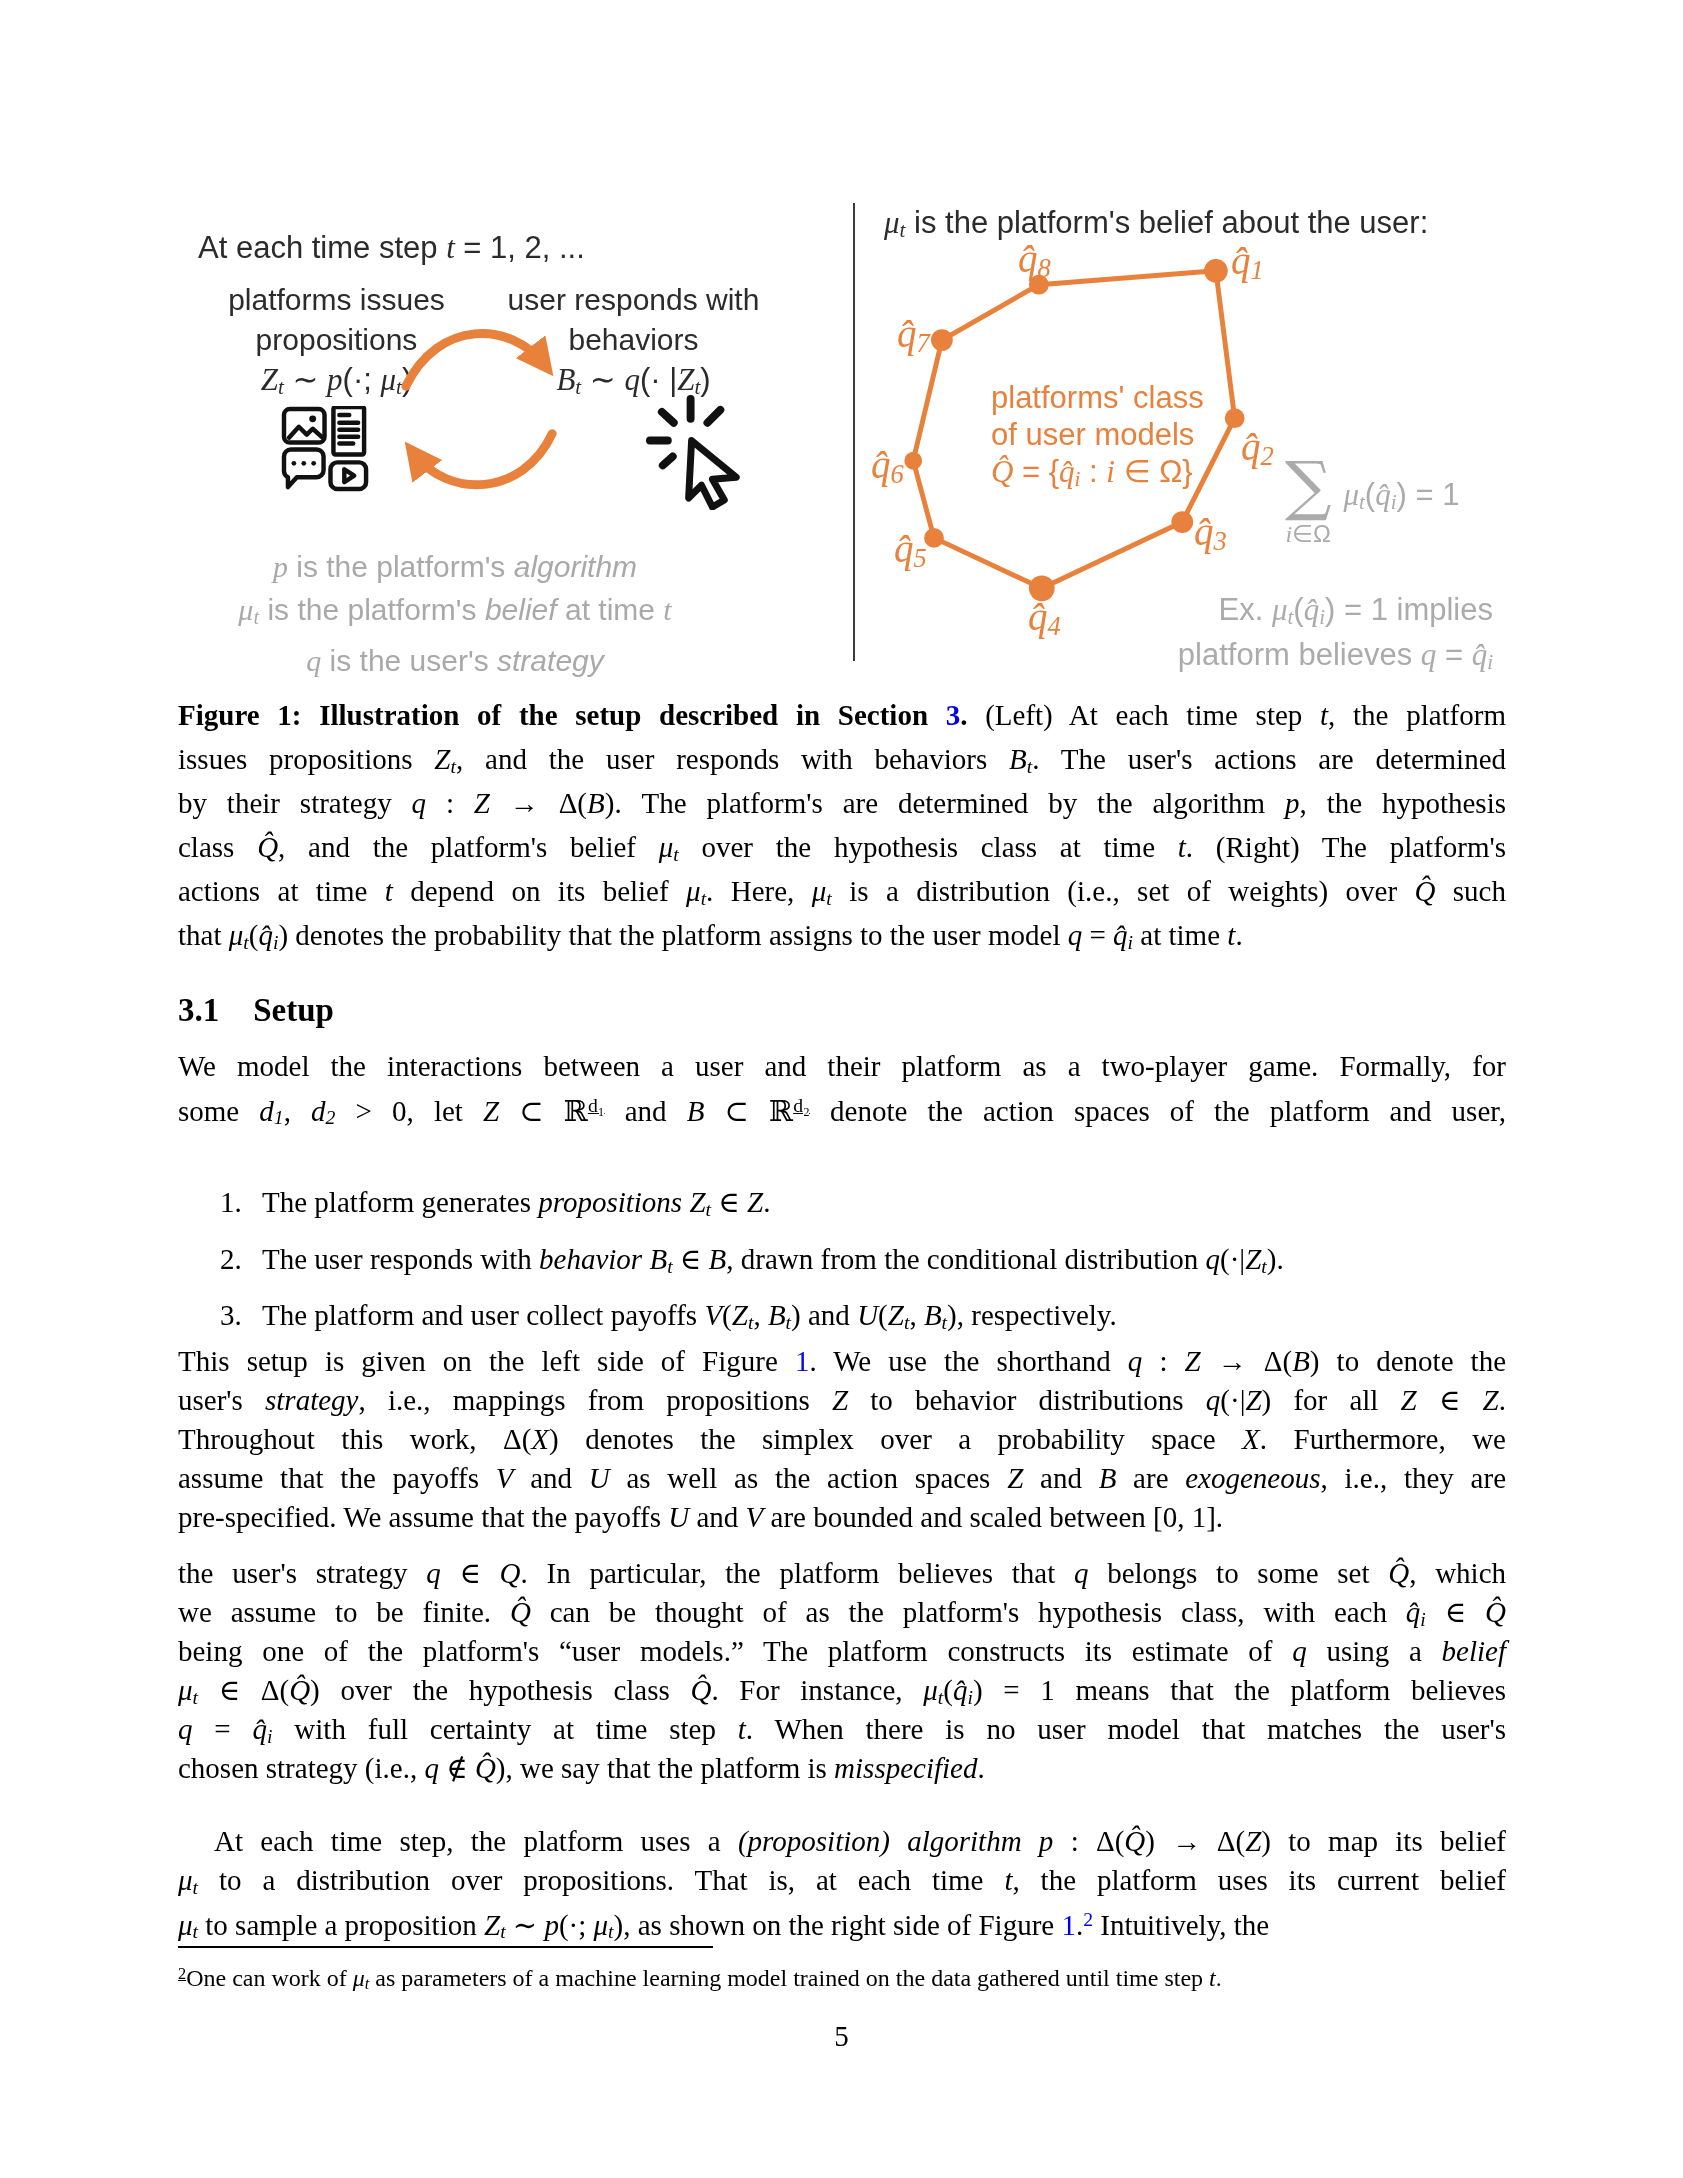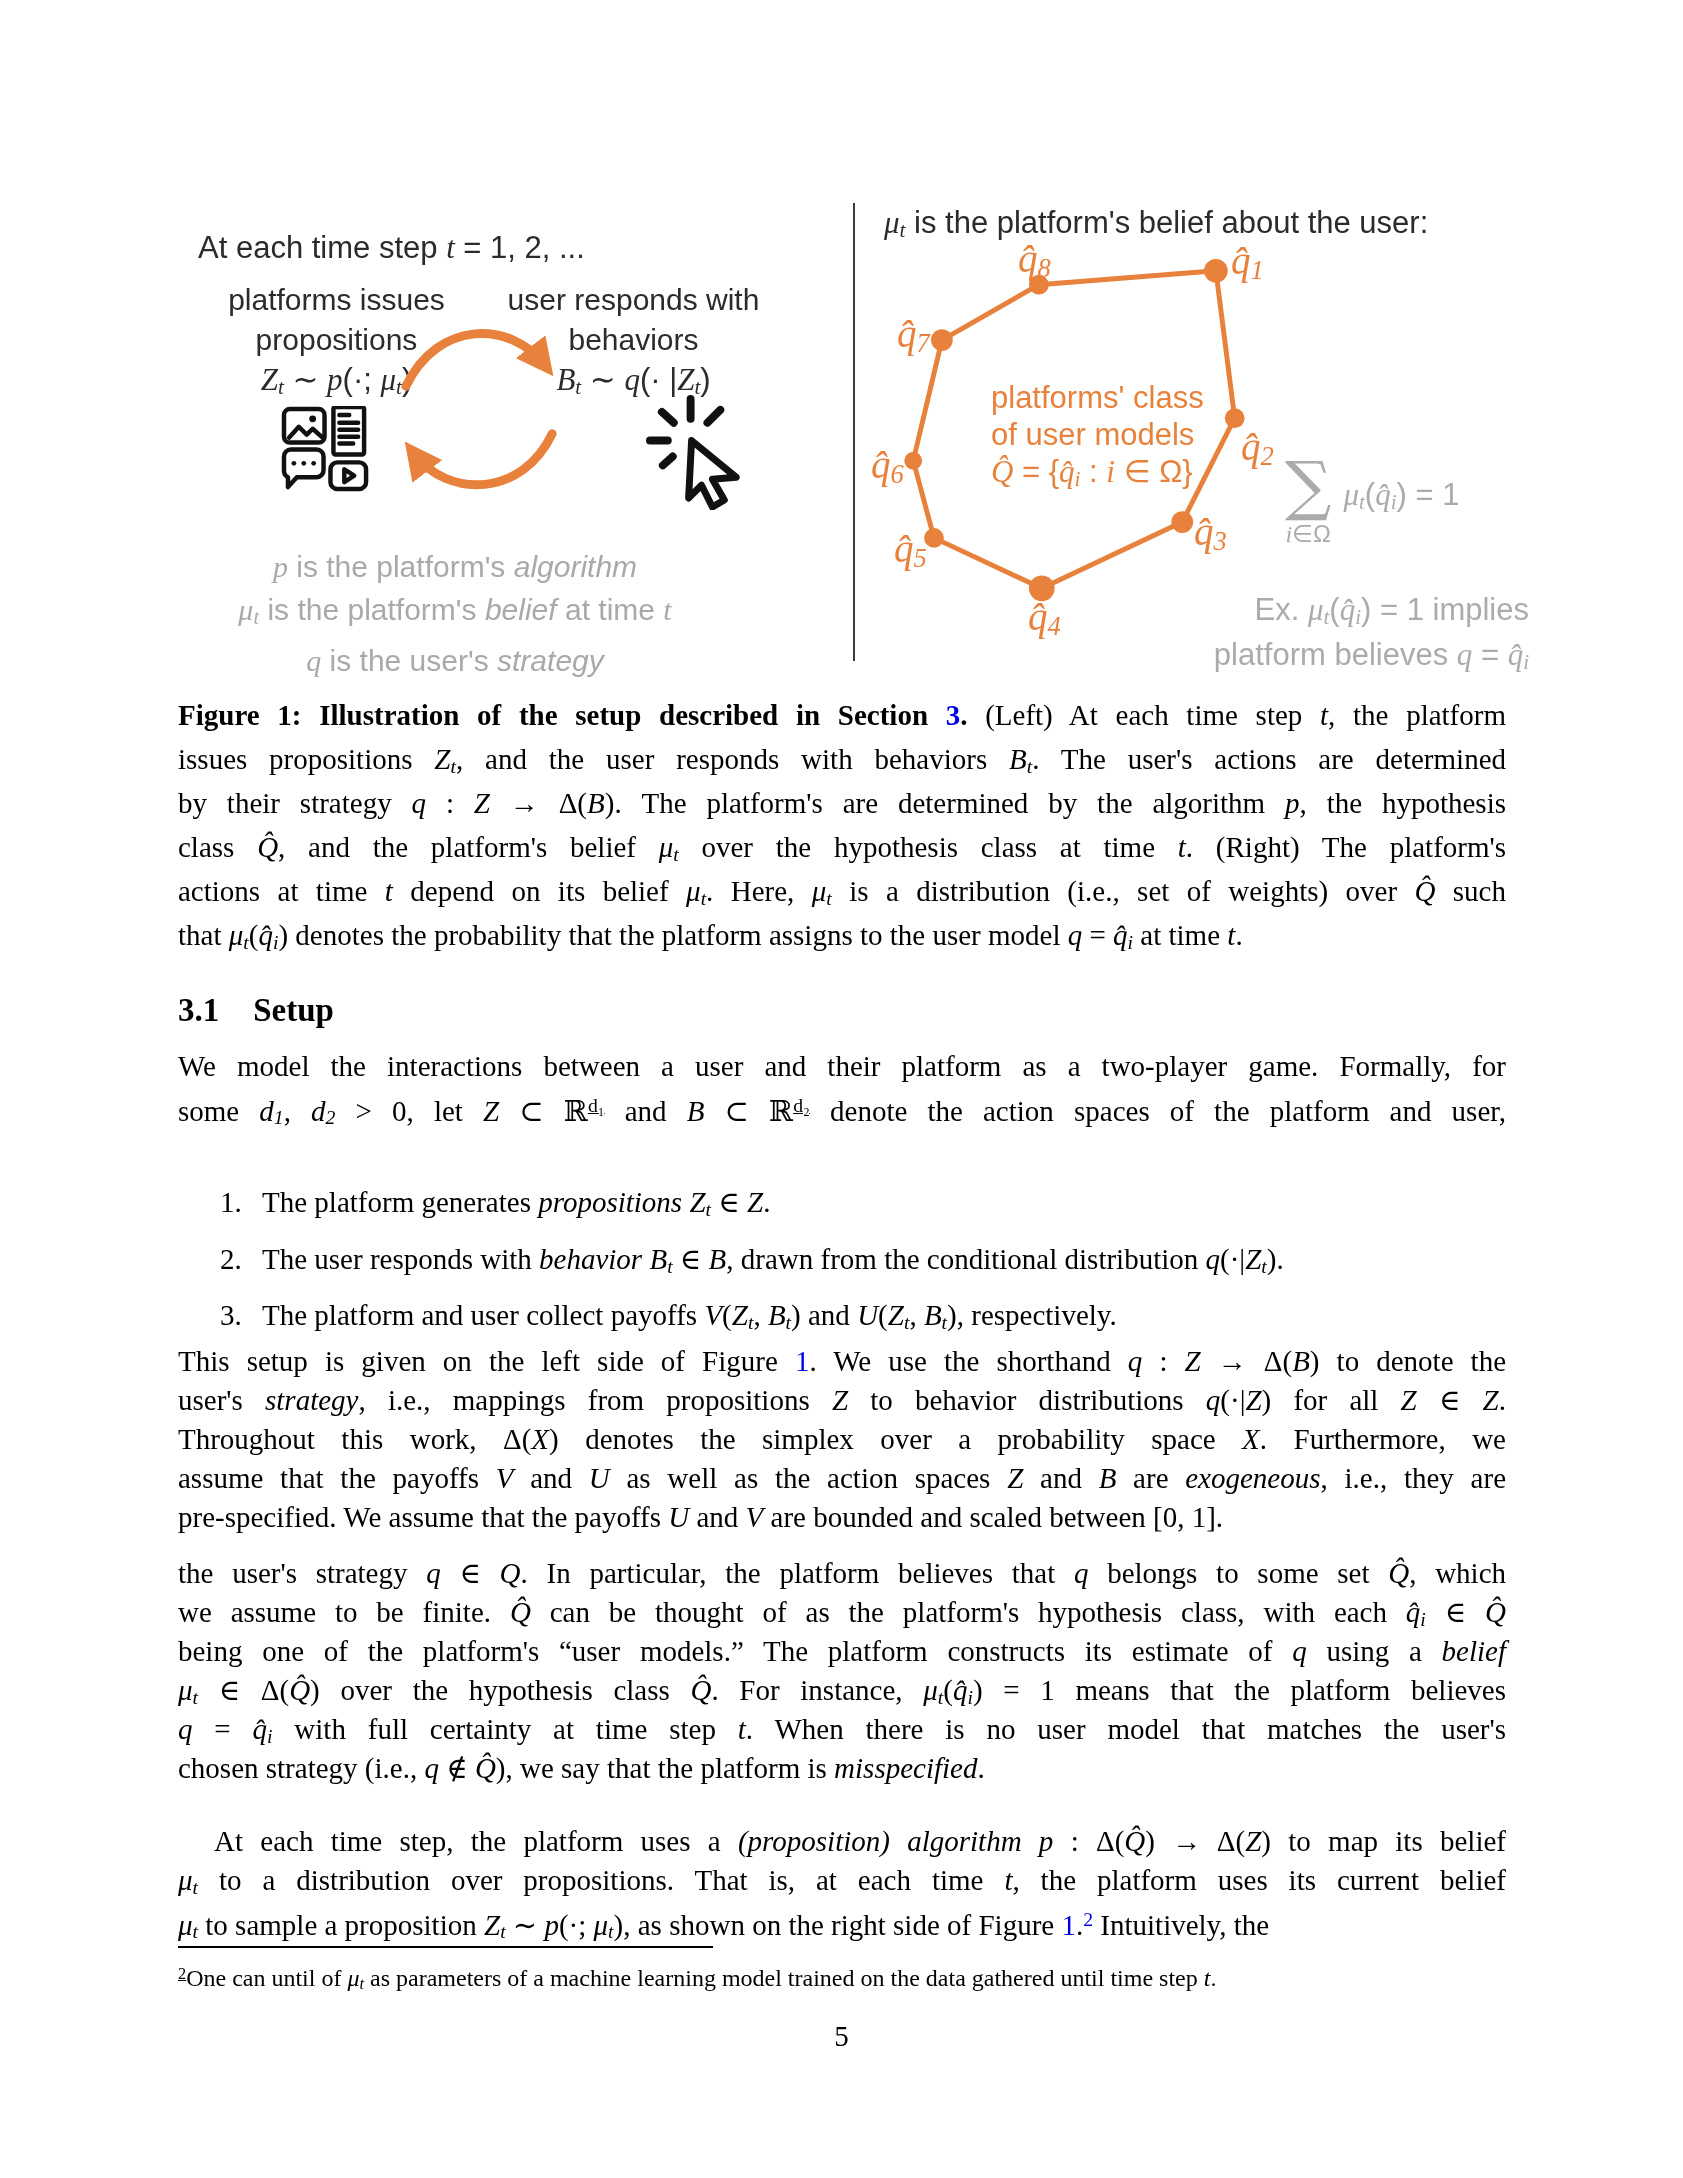--- a/index.html
+++ b/index.html
@@ -162,21 +162,21 @@
     </div>
 
     <div class="sum-row" style="left:1285px;top:457px;">
       <div class="sigma-col">
         <span class="sigma">∑</span>
         <span class="sigma-under"><span class="s-im">i</span><span class="s-n">∈Ω</span></span>
       </div>
       <span class="sum-side"><span class="s-im">μ</span><span class="s-sub">t</span><span class="s-n">(</span><span class="s-im">q̂</span><span class="s-sub">i</span><span class="s-n">) = 1</span></span>
     </div>
 
-    <div class="ex-note" style="left:1105px;top:591px;width:424px;">
+    <div class="ex-note" style="left:1069px;top:591px;width:424px;">
       <div><span class="s-n">Ex. </span><span class="s-im">μ</span><span class="s-sub">t</span><span class="s-n">(</span><span class="s-im">q̂</span><span class="s-sub">i</span><span class="s-n">) = 1 implies</span></div>
       <div><span class="s-n">platform believes </span><span class="s-im">q</span><span class="s-n"> = </span><span class="s-im">q̂</span><span class="s-sub">i</span></div>
     </div>
   </div>
 
   <div class="textcol cap" style="top:693px;">
     <div class="line j"><span class="s-b">Figure 1: Illustration of the setup described in Section </span><span class="s-bl">3</span><span class="s-b">.</span><span class="s-n">  (Left) At each time step </span><span class="s-i">t</span><span class="s-n">, the platform</span></div>
     <div class="line j"><span class="s-n">issues propositions </span><span class="s-i">Z</span><span class="s-sub">t</span><span class="s-n">, and the user responds with behaviors </span><span class="s-i">B</span><span class="s-sub">t</span><span class="s-n">. The user's actions are determined</span></div>
     <div class="line j"><span class="s-n">by their strategy </span><span class="s-i">q</span><span class="s-n"> : </span><span class="s-cal">Z</span><span class="s-n"> → Δ(</span><span class="s-cal">B</span><span class="s-n">). The platform's are determined by the algorithm </span><span class="s-i">p</span><span class="s-n">, the hypothesis</span></div>
     <div class="line j"><span class="s-n">class </span><span class="s-cal">Q̂</span><span class="s-n">, and the platform's belief </span><span class="s-i">μ</span><span class="s-sub">t</span><span class="s-n"> over the hypothesis class at time </span><span class="s-i">t</span><span class="s-n">.  (Right) The platform's</span></div>
@@ -225,18 +225,18 @@
     <div class="line"><span class="s-n">chosen strategy (i.e., </span><span class="s-i">q</span><span class="s-n"> ∉ </span><span class="s-cal">Q̂</span><span class="s-n">), we say that the platform is </span><span class="s-i">misspecified</span><span class="s-n">.</span></div>
   </div>
 
   <div class="textcol" style="top:1822px;">
     <div class="line j indent1"><span class="s-n">At each time step, the platform uses a </span><span class="s-i">(proposition) algorithm p</span><span class="s-n"> : Δ(</span><span class="s-cal">Q̂</span><span class="s-n">) → Δ(</span><span class="s-cal">Z</span><span class="s-n">) to map its belief</span></div>
     <div class="line j"><span class="s-i">μ</span><span class="s-sub">t</span><span class="s-n"> to a distribution over propositions. That is, at each time </span><span class="s-i">t</span><span class="s-n">, the platform uses its current belief</span></div>
     <div class="line"><span class="s-i">μ</span><span class="s-sub">t</span><span class="s-n"> to sample a proposition </span><span class="s-i">Z</span><span class="s-sub">t</span><span class="s-n"> ∼ </span><span class="s-i">p</span><span class="s-n">(·; </span><span class="s-i">μ</span><span class="s-sub">t</span><span class="s-n">), as shown on the right side of Figure </span><span class="s-l">1</span><span class="s-n">.</span><span class="s-supl">2</span><span class="s-n"> Intuitively, the</span></div>
   </div>
 
   <div class="footrule" style="top:1946px;"></div>
-  <div class="footnote" style="top:1958px;"><span class="s-sup">2</span><span class="s-n">One can until of </span><span class="s-i">μ</span><span class="s-sub">t</span><span class="s-n"> as parameters of a machine learning model trained on the data gathered until time step </span><span class="s-i">t</span><span class="s-n">.</span></div>
+  <div class="footnote" style="top:1958px;"><span class="s-sup">2</span><span class="s-n">One can work of </span><span class="s-i">μ</span><span class="s-sub">t</span><span class="s-n"> as parameters of a machine learning model trained on the data gathered until time step </span><span class="s-i">t</span><span class="s-n">.</span></div>
 
   <div class="pagenum" style="top:2020px;">5</div>
 
 </div>
 
 
 </body></html>

